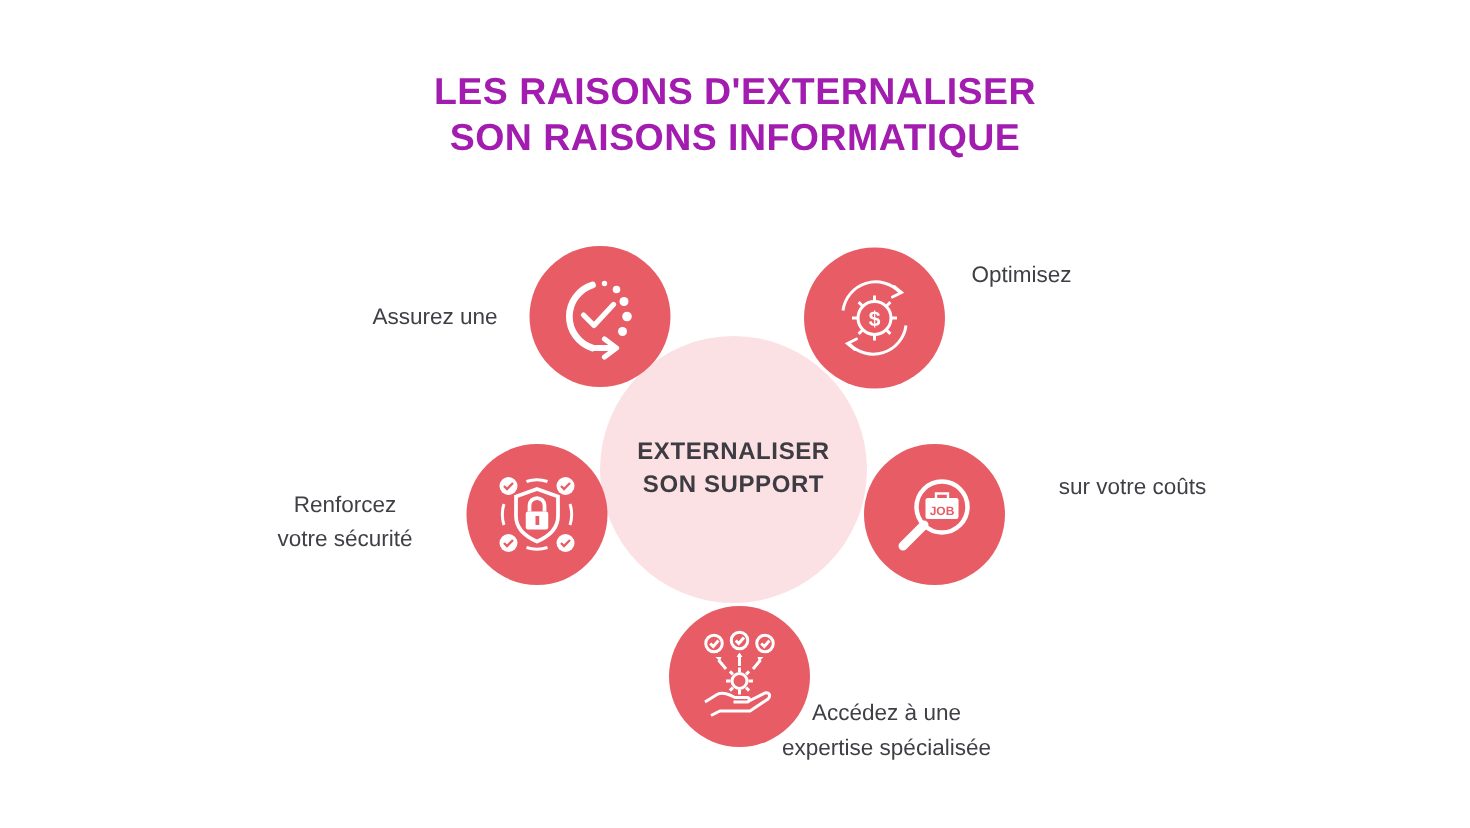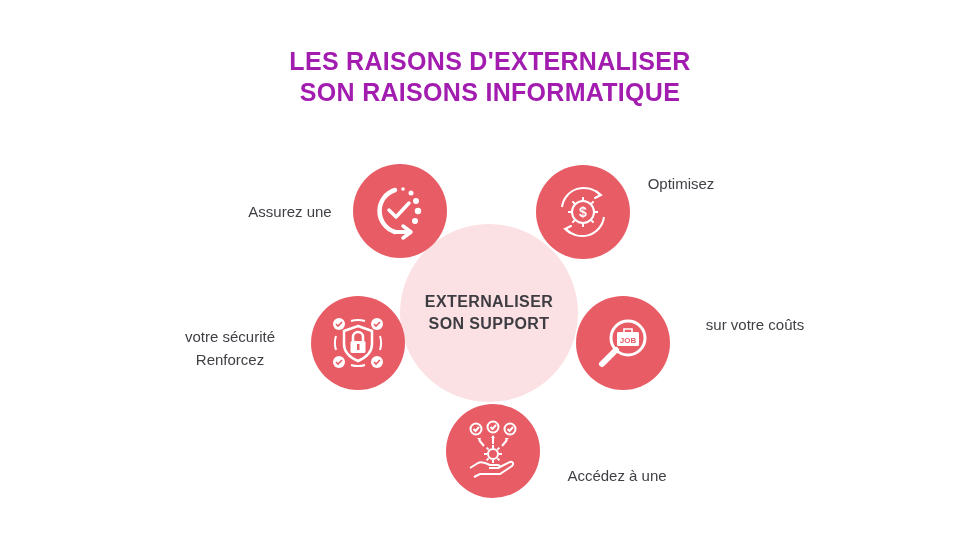--- a/index.html
+++ b/index.html
@@ -73,22 +73,22 @@
         <path d="M13 54 l2 2 l4 -4" stroke="#e85c65" stroke-width="1.6" fill="none"></path>
       <circle cx="54" cy="54" r="6" fill="#fff"></circle>
         <path d="M51 54 l2 2 l4 -4" stroke="#e85c65" stroke-width="1.6" fill="none"></path>
       <path d="M35 18 L49 23 V36 C49 45 42 50 35 53 C28 50 21 45 21 36 V23 Z" fill="none" stroke="#fff" stroke-width="2.5"></path>
       <path d="M30 33 V29 A5 5 0 0 1 40 29 V33" fill="none" stroke="#fff" stroke-width="2.5"></path>
       <rect x="27.5" y="33" width="15" height="12" rx="1.5" fill="#fff"></rect>
       <rect x="34" y="36" width="2.5" height="6" fill="#e85c65"></rect>
     </svg>
   </div>
   <div class="label" style="left:160px;top:325px;width:140px;">
+    <span>Renforcez</span>
     <span>votre sécurité</span>
-    <span>Renforcez</span>
   </div>
 
   <div class="node" style="left:576px;top:296px;">
     <svg viewBox="0 0 70 70">
       <circle cx="40" cy="30" r="17" fill="none" stroke="#fff" stroke-width="3"></circle>
       <path d="M28 42 L14 56" stroke="#fff" stroke-width="6" stroke-linecap="round"></path>
       <rect x="29" y="24" width="22" height="14" rx="1.5" fill="#fff"></rect>
       <path d="M36 24 v-3 h8 v3" fill="none" stroke="#fff" stroke-width="1.6"></path>
       <text x="40" y="35" text-anchor="middle" font-family="Liberation Sans, sans-serif" font-weight="bold" font-size="8" fill="#e85c65">JOB</text>
     </svg>
@@ -107,17 +107,18 @@
         <circle cx="52" cy="13" r="5.5"></circle>
           <path d="M49.5 13 l2 2 l3.5 -4"></path>
         <path d="M26 30 L21 24 M35 28 V20 M44 30 L49 24"></path>
         <circle cx="35" cy="38" r="5"></circle>
         <path d="M35 29 v3 M35 44 v3 M26 38 h3 M41 38 h3 M28.6 31.6 l2 2 M39.4 42.4 l2 2 M41.4 31.6 l-2 2 M30.6 42.4 l-2 2"></path>
         <path d="M12 52 L20 47 C24 45 28 47 32 49 H40 C42 49 42 52 40 52 H31 M40 52 L52 46 C55 45 56 48 54 50 L42 58 H22 L16 61"></path>
       </g>
       <path d="M22 25 l-3 -3 l4 0 z M35 19 l-2 3 h4 z M48 25 l3 -3 l-4 0 z" fill="#fff"></path>
     </svg>
   </div>
-  <div class="label" style="left:522px;top:464px;width:190px;">
+  <div class="label" style="left:496px;top:464px;width:190px;">
     <span>Accédez à une</span>
+    <span>expertise spécialisée</span>
   </div>
 
 </div>
 
 </body></html>

